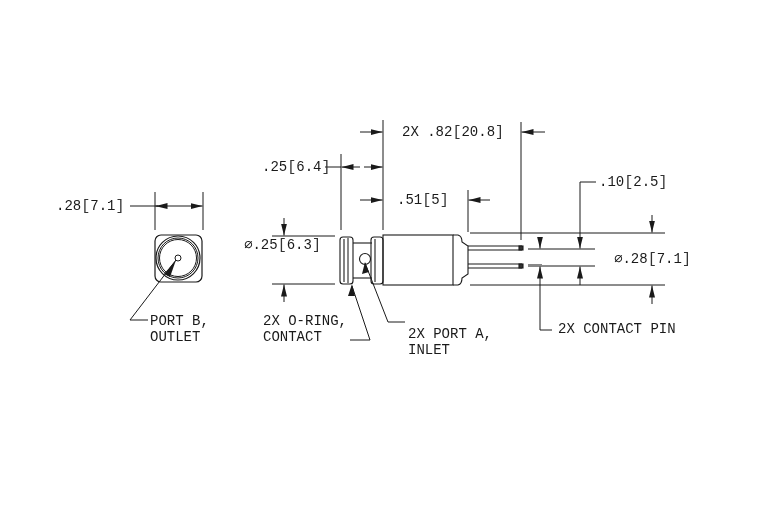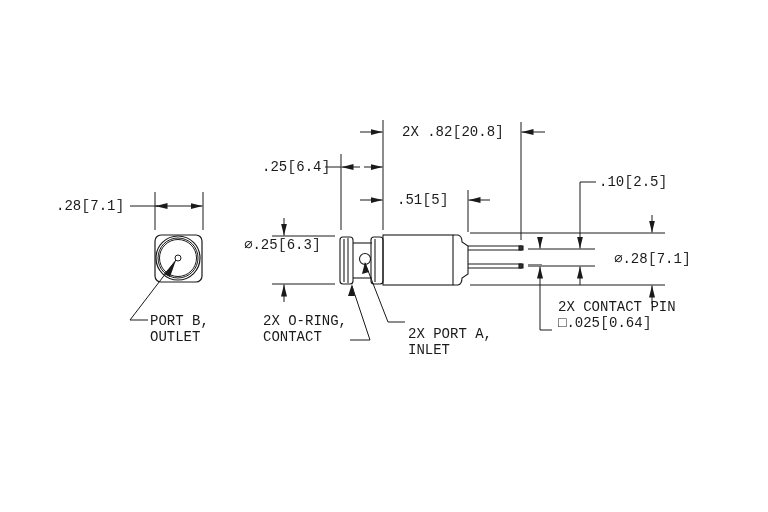--- a/index.html
+++ b/index.html
@@ -131,16 +131,15 @@
   <span>⌀</span><span>.28</span><span class="br">[</span><span>7.1</span><span class="br">]</span>
 </div>
 <div class="lbl" style="left:263px;top:313px">
   <div>2X O-RING,</div>
   <div>CONTACT</div>
 </div>
 <div class="lbl" style="left:408px;top:326px">
   <div>2X PORT A,</div>
   <div>INLET</div>
 </div>
-<div class="lbl" style="left:558px;top:299px">
+<div class="lbl" style="left:558px;top:321px">
   <div>2X CONTACT PIN</div>
-  <div><span>□</span><span>.025</span><span class="br">[</span><span>0.64</span><span class="br">]</span></div>
 </div>
 
 </body></html>

